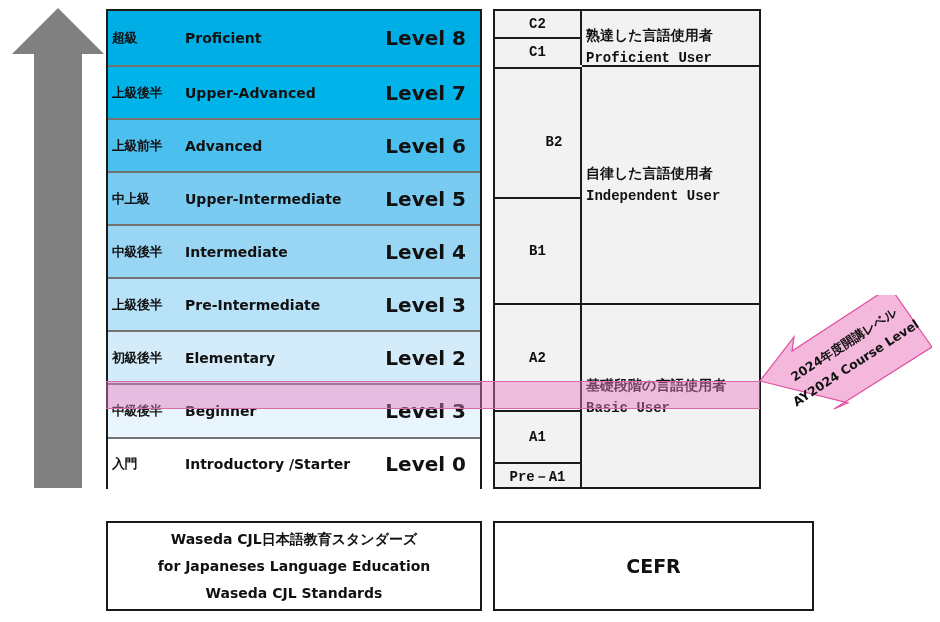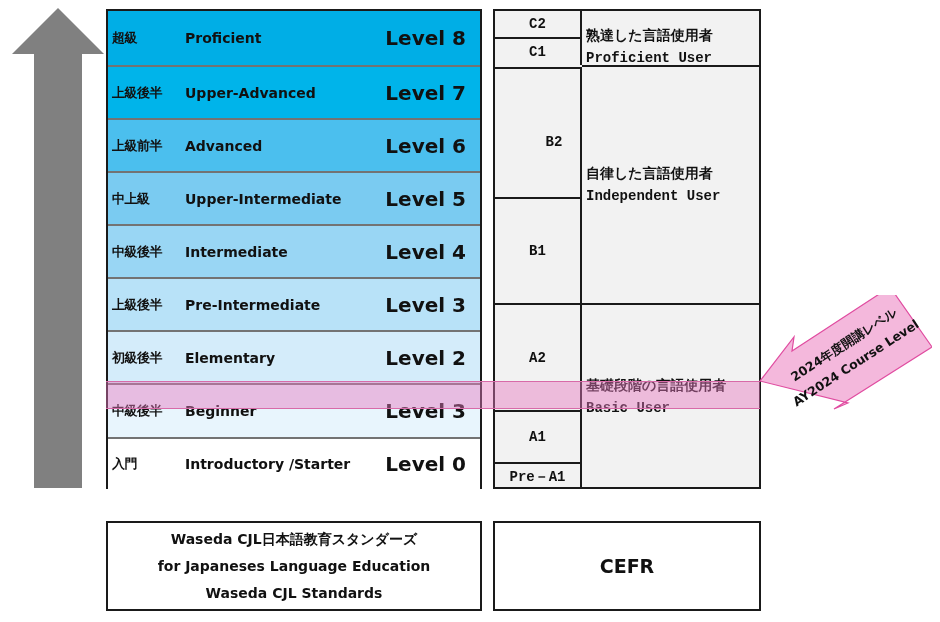--- a/index.html
+++ b/index.html
@@ -14,21 +14,21 @@
   .cefr{position:absolute;left:493px;top:9px;width:268px;height:480px;border:2px solid #1a1a1a;box-sizing:border-box;background:#f2f2f2;font-family:Liberation Mono, monospace;}
   .clevel{position:absolute;left:0;width:87px;box-sizing:border-box;border-top:2px solid #1a1a1a;border-right:2px solid #1a1a1a;display:flex;align-items:center;justify-content:center;font-weight:bold;font-size:14px;}
   .clevel.first{border-top:none;}
   .cgroup{position:absolute;left:87px;right:0;box-sizing:border-box;border-top:2px solid #1a1a1a;display:flex;flex-direction:column;justify-content:center;padding-left:4px;font-weight:bold;font-size:14px;line-height:22px;}
   .cgroup.first{border-top:none;justify-content:center;padding-top:18px;}
   .highlight{position:absolute;left:106px;top:381px;width:654px;height:26px;background:rgba(230,120,190,0.45);border-top:1px solid #d86aa8;border-bottom:1px solid #d86aa8;}
   .callout{position:absolute;left:752px;top:295px;width:180px;height:120px;}
   .callout-text{position:absolute;left:770px;top:332px;width:160px;transform:rotate(-33deg);transform-origin:center;font-weight:bold;font-size:12.5px;line-height:22px;text-align:center;}
   .footer-box{position:absolute;top:521px;height:90px;border:2px solid #1a1a1a;box-sizing:border-box;display:flex;flex-direction:column;align-items:center;justify-content:center;font-weight:bold;}
   .footer-left{left:106px;width:376px;font-size:14px;line-height:27px;}
-  .footer-right{left:493px;width:268px;font-size:19px;}
+  .footer-right{left:493px;width:321px;font-size:19px;}
 </style>
 </head>
 <body>
 
 <svg class="arrow" viewBox="0 0 92 482">
   <polygon points="46,0 92,46 70,46 70,480 22,480 22,46 0,46" fill="#808080"></polygon>
 </svg>
 
 <div class="cjl" id="cjl">
     <div class="row" style="top: 0px; height: 54px; background: rgb(0, 174, 230); border-top: none;">

